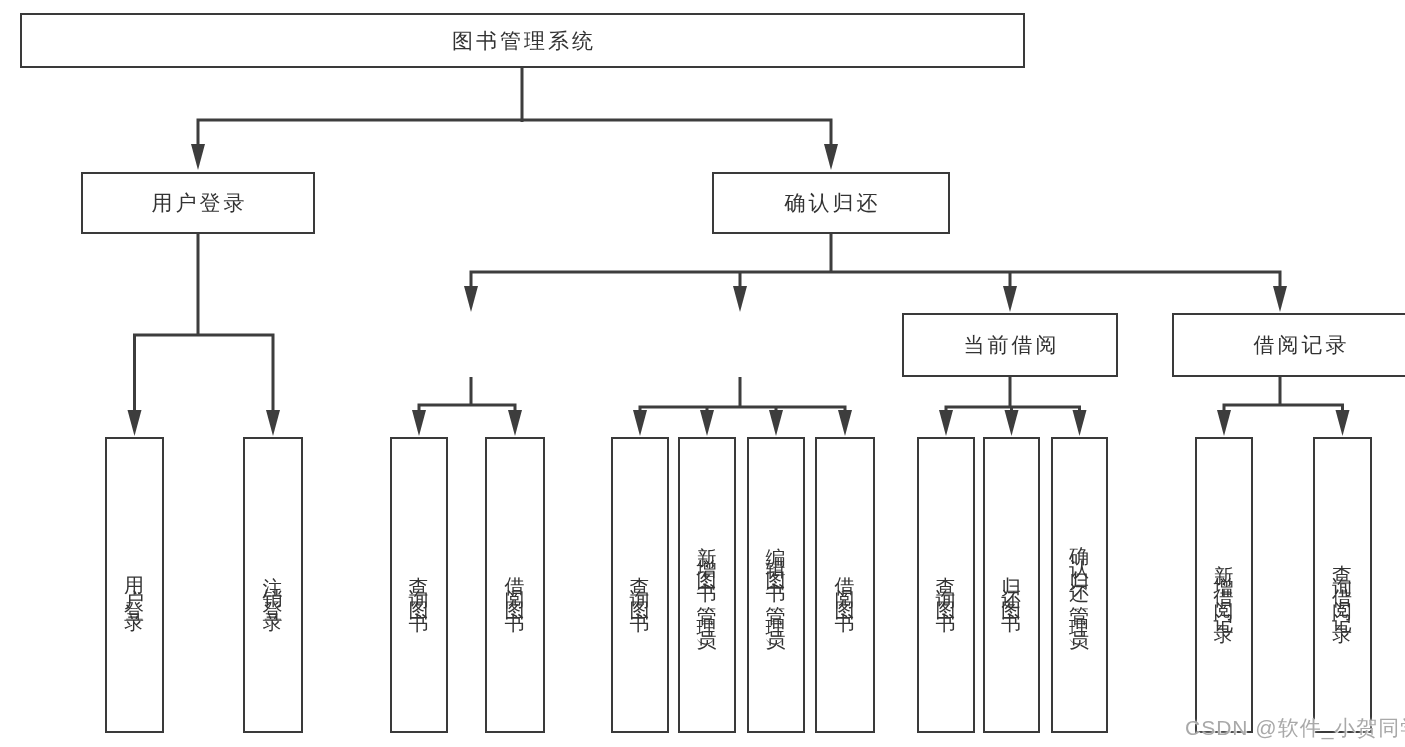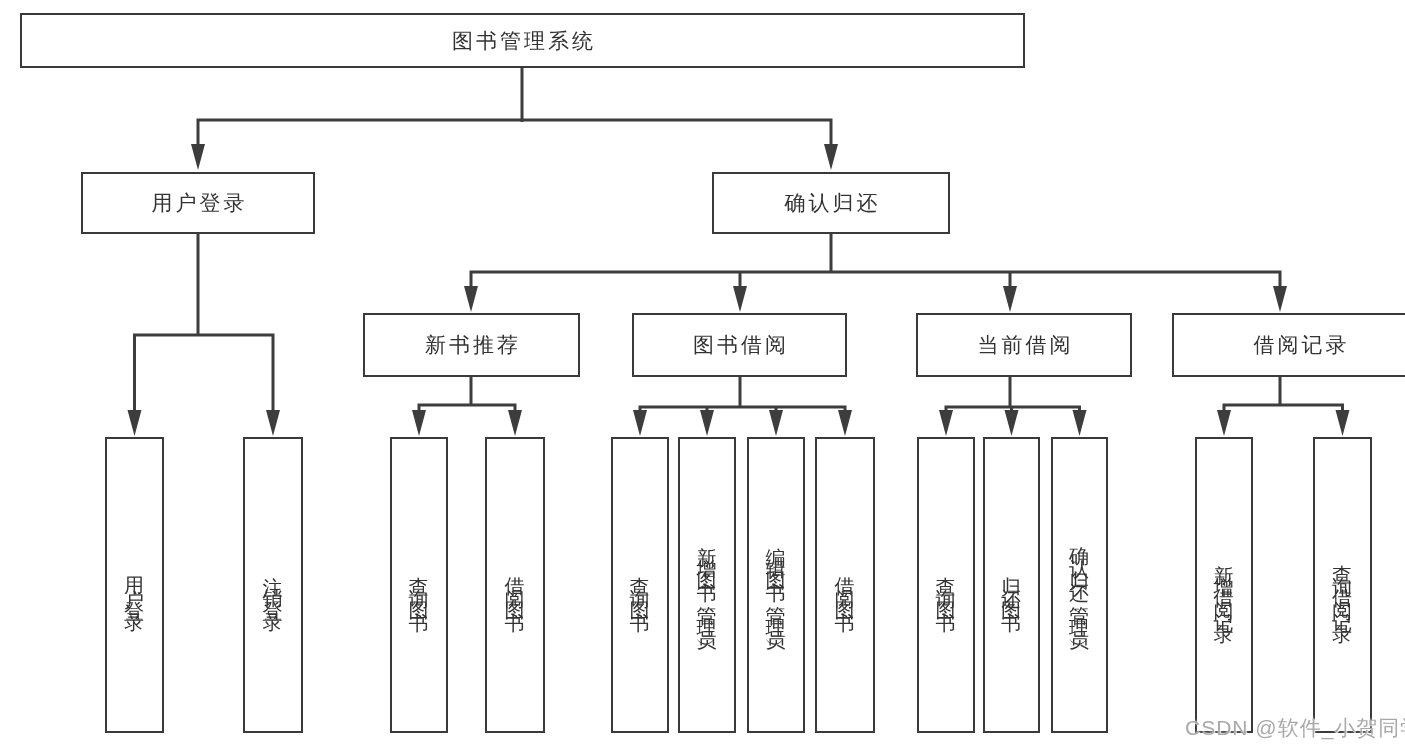--- a/index.html
+++ b/index.html
@@ -34,21 +34,21 @@
     letter-spacing: 3px;
     text-indent: 3px; 
     white-space: nowrap;
   }
   .root-box   { left: 20px;  top: 13px;  width: 1005px; height: 55px; }
   .l2-a       { left: 81px;  top: 172px; width: 234px;  height: 62px; }
   .l2-b       { left: 712px; top: 172px; width: 238px;  height: 62px; }
   .l3         { top: 313px;  height: 64px; }
   .l3-a { left: 363px;  width: 217px; }
   .l3-b { left: 632px;  width: 215px; }
-  .l3-c { left: 902px;  width: 216px; margin-left: 14px; }
+  .l3-c { left: 902px;  width: 216px; }
   .l3-d { left: 1172px; width: 256px; }
   .leaf {
     top: 437px;
     height: 296px;
     writing-mode: vertical-rl;
     text-orientation: mixed;
     font-size: 20px;
     letter-spacing: 12px;
     line-height: 1;
   }
@@ -118,26 +118,20 @@
     <span>图书管理系统</span>
   </div>
 
   <div class="box hbox l2-a">
     <span>用户登录</span>
   </div>
   <div class="box hbox l2-b">
     <span>确认归还</span>
   </div>
 
-  <div class="box hbox l3 l3-a">
-    <span>新书推荐</span>
-  </div>
-  <div class="box hbox l3 l3-b">
-    <span>图书借阅</span>
-  </div>
   <div class="box hbox l3 l3-c">
     <span>当前借阅</span>
   </div>
   <div class="box hbox l3 l3-d">
     <span>借阅记录</span>
   </div>
 
   <div class="box leaf" style="left:105px;width:59px;">
     <span>用户登录</span>
   </div>

